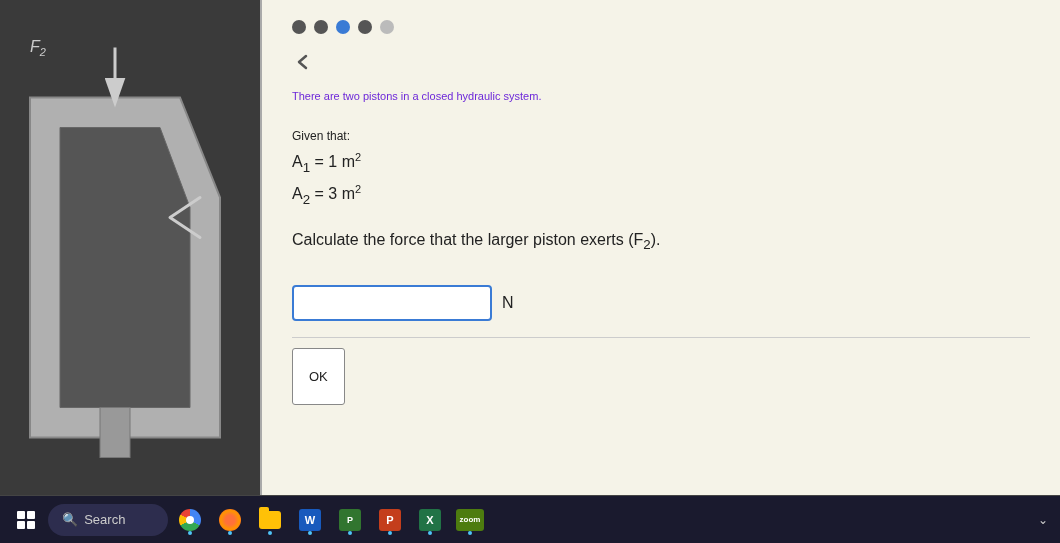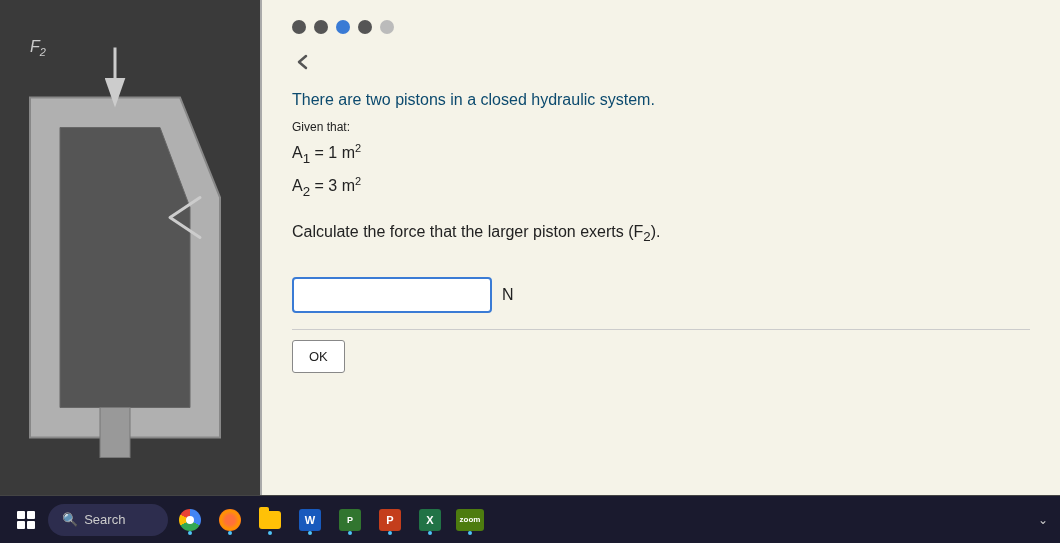--- a/index.html
+++ b/index.html
@@ -52,23 +52,23 @@
       width: 14px;
       height: 14px;
       border-radius: 50%;
     }
 
     .dot.filled { background: #555; }
     .dot.active { background: #3a7bd5; }
     .dot.empty { background: #bbb; }
 
     .question-text {
-      font-size: 16px;
-      color: #0c4a6e;
-      margin-bottom: 8px;
+      font-size: 11px;
+      color: #6d28d9;
+      margin-bottom: 24px;
       line-height: 1.5;
     }
 
     .given-section {
       margin-bottom: 18px;
     }
 
     .given-label {
       font-size: 12px;
       color: #222;
@@ -112,21 +112,21 @@
     }
 
     .unit-label {
       font-size: 16px;
       color: #222;
     }
 
     .ok-button {
       border: 1px solid #888;
       background: white;
-      padding: 8px 16px;
+      padding: 20px 16px;
       font-size: 13px;
       border-radius: 3px;
       cursor: pointer;
       color: #222;
     }
 
     .divider-line {
       height: 1px;
       background: #ccc;
       margin: 10px 0;

